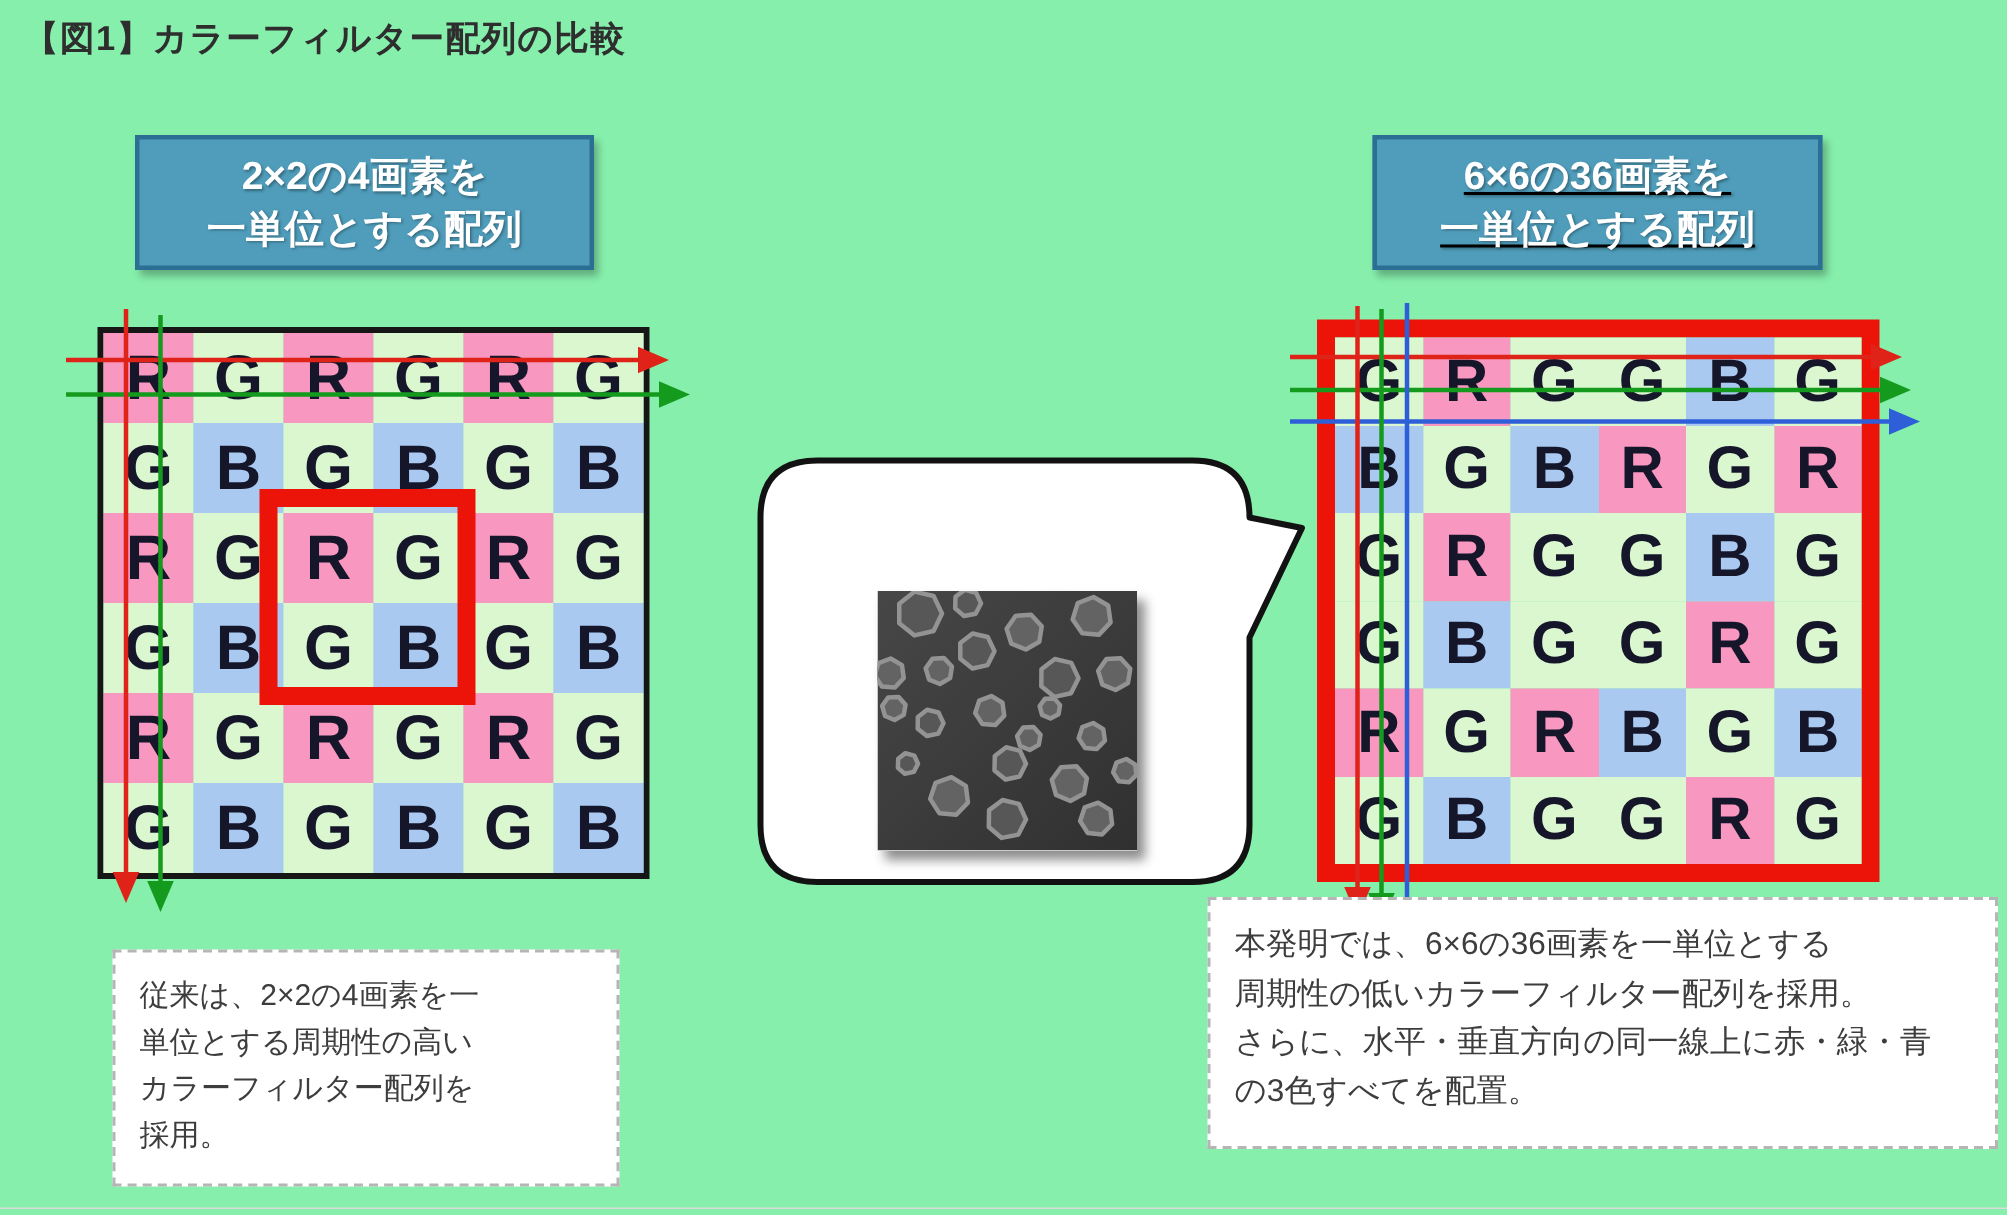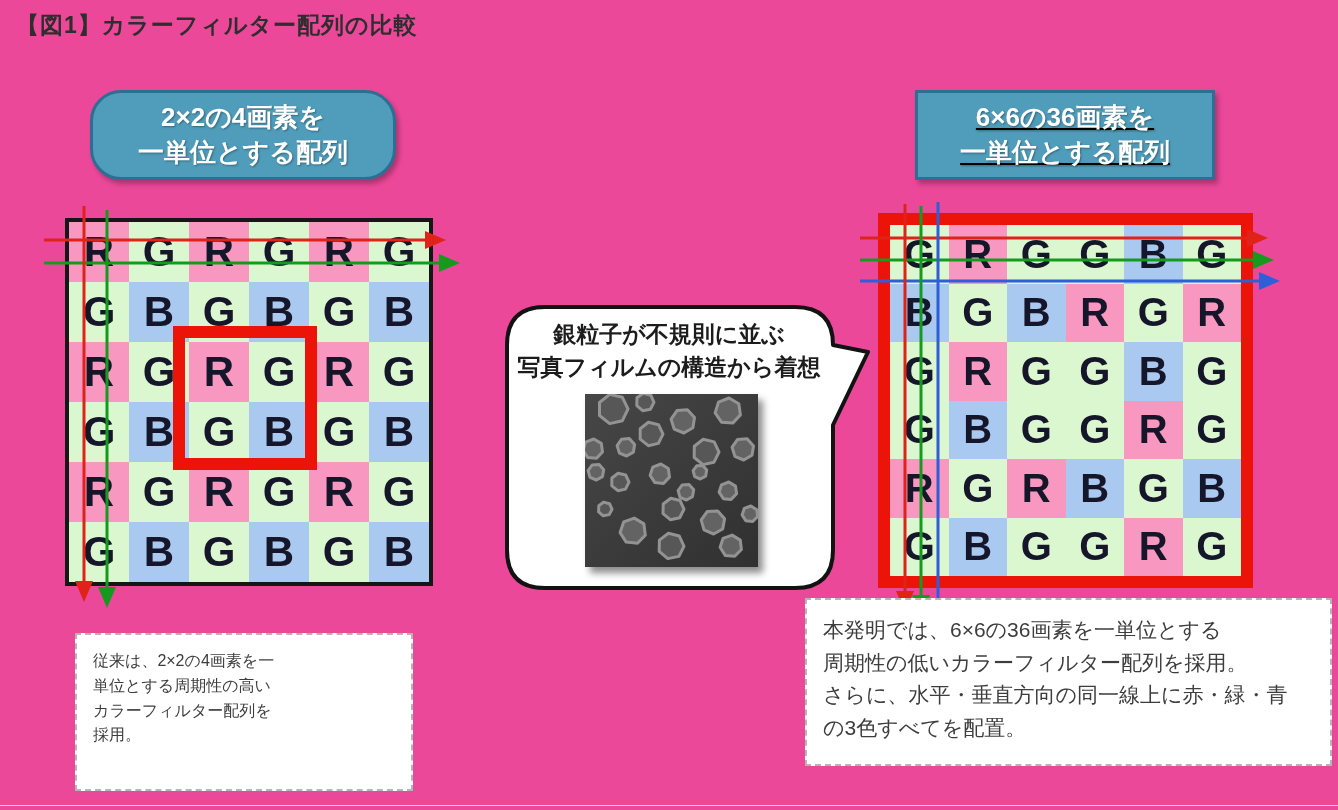--- a/index.html
+++ b/index.html
@@ -1,34 +1,34 @@
 <!DOCTYPE html>
 <html style="--title-text: #2e2e2e; --header-bg: #4f9dbb; --header-border: #2b7094; --cell-r: #f897c0; --cell-g: #dbf7cf; --cell-b: #a9c9f1; --letter: #16162a; --grid-border: #161616; --highlight: #ec1309; --arrow-red: #e02318; --arrow-green: #149b1e; --arrow-blue: #2f5fd8; --caption-border: #b5b5b5; --caption-text: #3d3d3d;"><head>
 <meta charset="utf-8">
 <style>
   html,body{margin:0;padding:0;background:#fff;}
   .canvas{
-    position:relative;width:1338px;height:810px;background:#ec4899;overflow:hidden;
+    position:relative;width:1338px;height:810px;background:#86efac;overflow:hidden;
     font-family:"Liberation Sans","DejaVu Sans",sans-serif;
   }
   .title{
     position:absolute;left:16px;top:10px;font-size:23px;font-weight:bold;
     color:var(--title-text);letter-spacing:1px;
   }
   .header-box{
     position:absolute;top:90px;height:90px;box-sizing:border-box;
     background:var(--header-bg);border:3px solid var(--header-border);
     box-shadow:3px 4px 5px rgba(0,0,0,.28);
     display:flex;align-items:center;justify-content:center;
   }
   .header-box .hd-text{
     color:#fff;font-size:26px;font-weight:bold;text-align:center;line-height:1.35;
     white-space:pre-line;text-shadow:1px 1px 2px rgba(0,0,0,.35);
   }
-  .header-left{left:90px;width:306px;border-radius:31px;}
+  .header-left{left:90px;width:306px;}
   .header-right{left:915px;width:300px;text-decoration:underline;}
 
   .grid{display:grid;grid-template-columns:repeat(6,1fr);grid-template-rows:repeat(6,1fr);}
   .grid-left{
     position:absolute;left:65px;top:218px;width:368px;height:368px;box-sizing:border-box;
     border:4px solid var(--grid-border);
   }
   .grid-right-outer{
     position:absolute;left:878px;top:213px;width:375px;height:375px;box-sizing:border-box;
     border:12px solid var(--highlight);
@@ -54,21 +54,21 @@
   .particle-wrap{
     position:absolute;left:585px;top:394px;width:173px;height:173px;
     box-shadow:5px 6px 7px rgba(0,0,0,.45);
   }
 
   .caption-box{
     position:absolute;box-sizing:border-box;border:2px dashed var(--caption-border);
     background:#fff;color:var(--caption-text);padding:14px 16px;line-height:1.55;
     white-space:pre-line;
   }
-  .caption-left{left:75px;top:633px;width:338px;height:158px;font-size:16px;}
+  .caption-left{left:75px;top:633px;width:338px;height:158px;font-size:20px;}
   .caption-right{left:805px;top:598px;width:527px;height:168px;font-size:21px;}
 
   .page-divider{position:absolute;left:0;top:805px;width:1338px;height:1px;background:#dcdcdc;}
 </style>
 </head>
 <body>
 
 <div class="canvas">
 
   <div class="title">【図1】カラーフィルター配列の比較</div>
@@ -161,22 +161,20 @@
         <div class="cell cg">G</div>
         <div class="cell cg">G</div>
         <div class="cell cr">R</div>
         <div class="cell cg">G</div>
       </div>
   </div>
 
   <svg class="bubble-svg" viewBox="0 0 380 300">
     <path d="M 45 7 H 295 Q 333 7 333 45 L 368 52 L 333 125 V 250 Q 333 288 295 288 H 45 Q 7 288 7 250 V 45 Q 7 7 45 7 Z" fill="#ffffff" stroke="#121212" stroke-width="4" stroke-linejoin="round"></path>
   </svg>
-  <div class="bubble-text">銀粒子が不規則に並ぶ
-写真フィルムの構造から着想</div>
 
   <div class="particle-wrap">
     <svg id="particle-svg" width="173" height="173" viewBox="0 0 173 173">
       <defs>
         <linearGradient id="bgGrad" x1="0" y1="0" x2="1" y2="1">
           <stop offset="0" stop-color="#474747"></stop>
           <stop offset="1" stop-color="#303030"></stop>
         </linearGradient>
       </defs>
       <rect x="0" y="0" width="173" height="173" fill="url(#bgGrad)"></rect>

